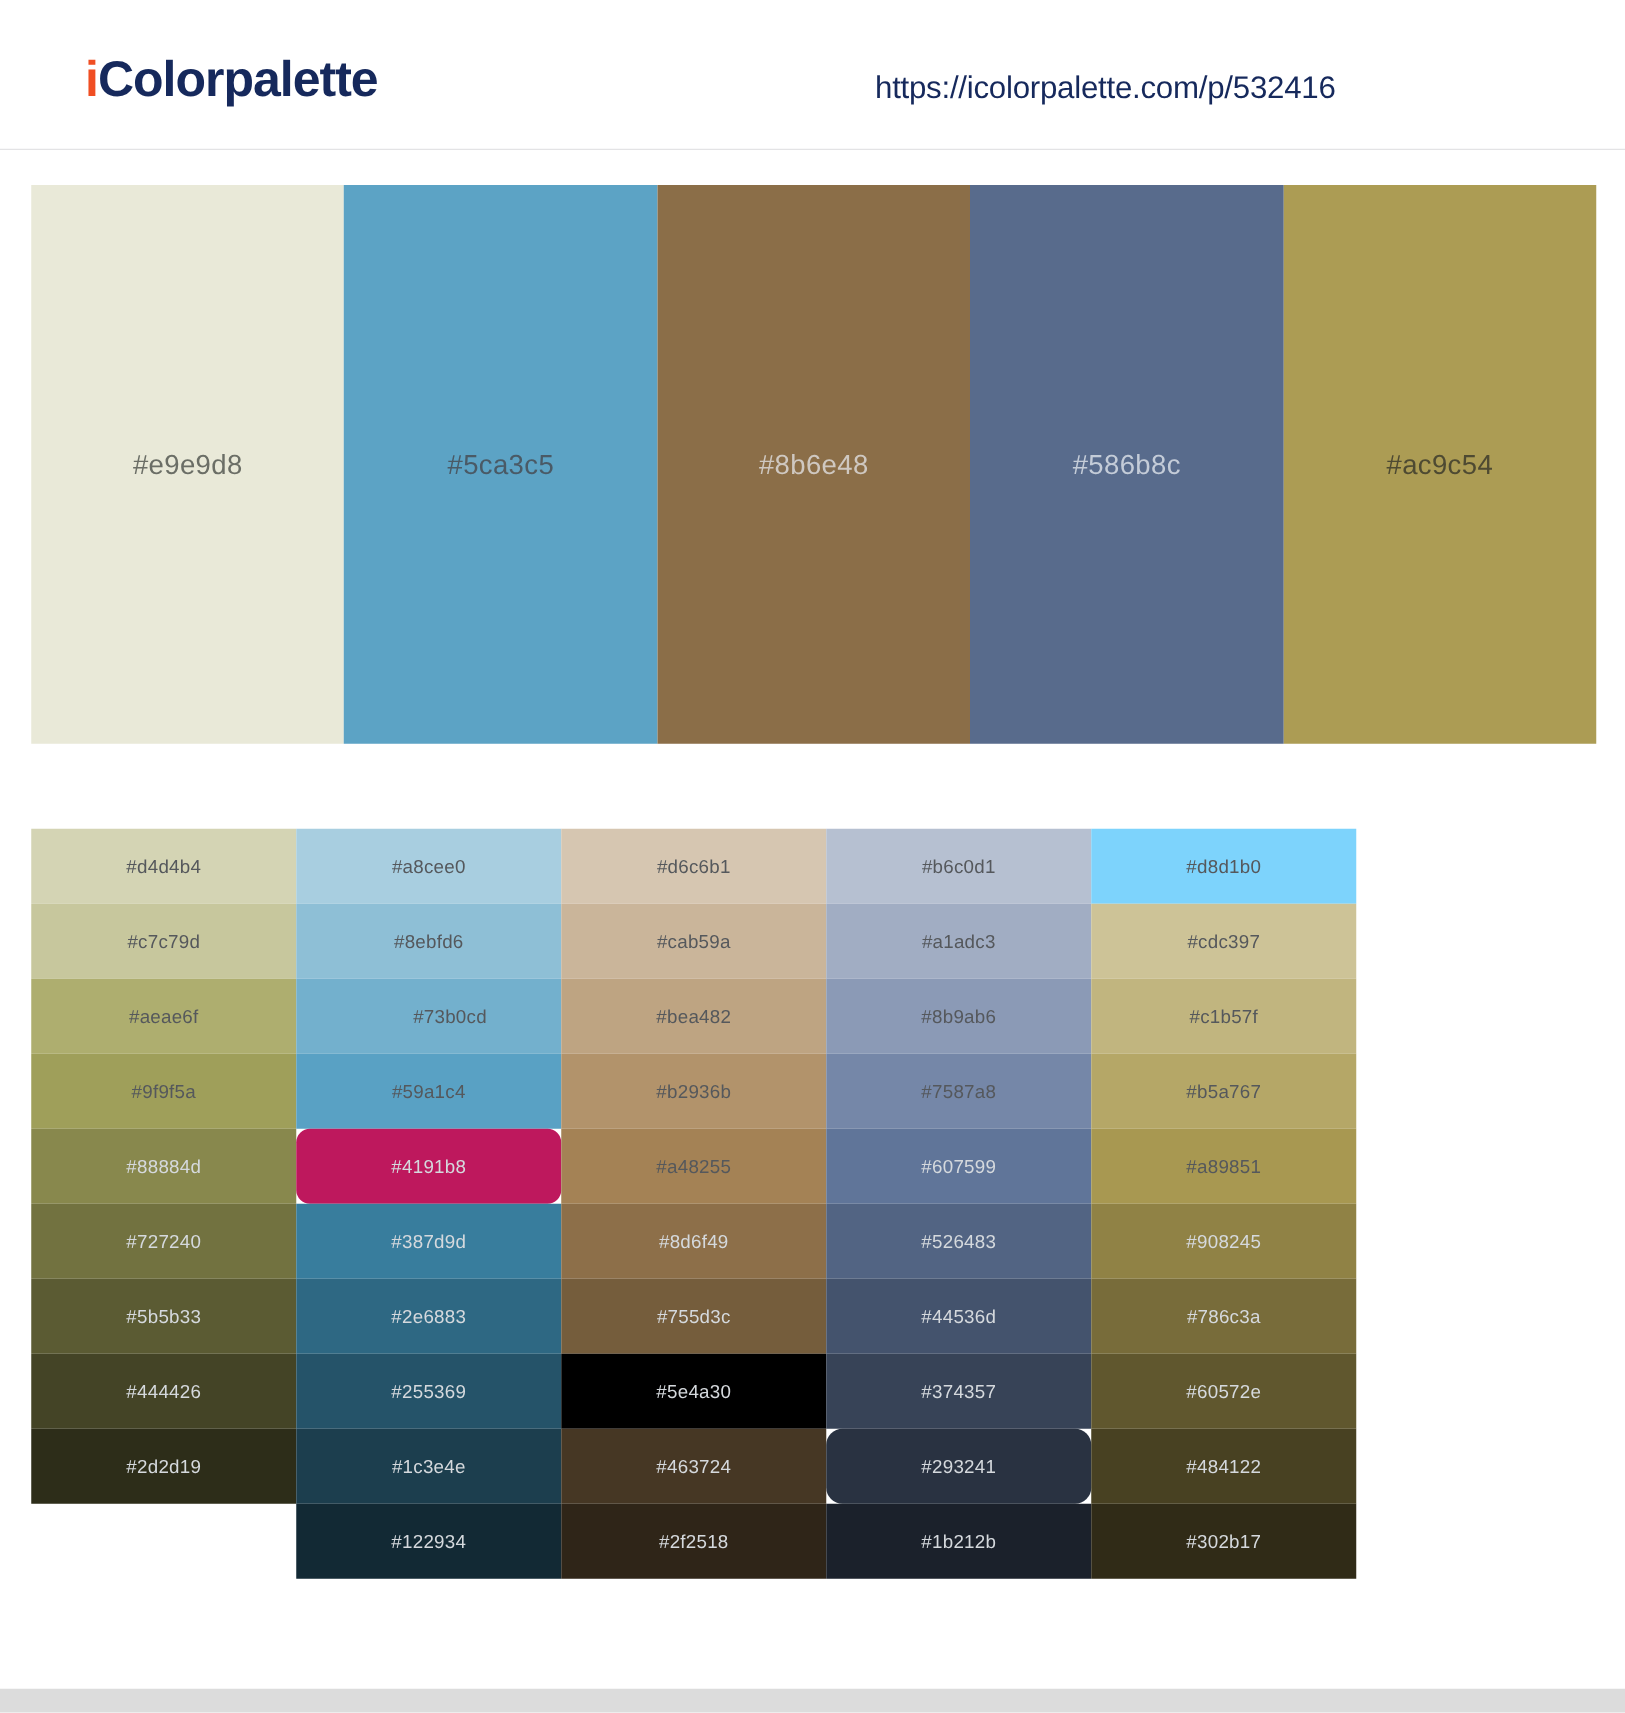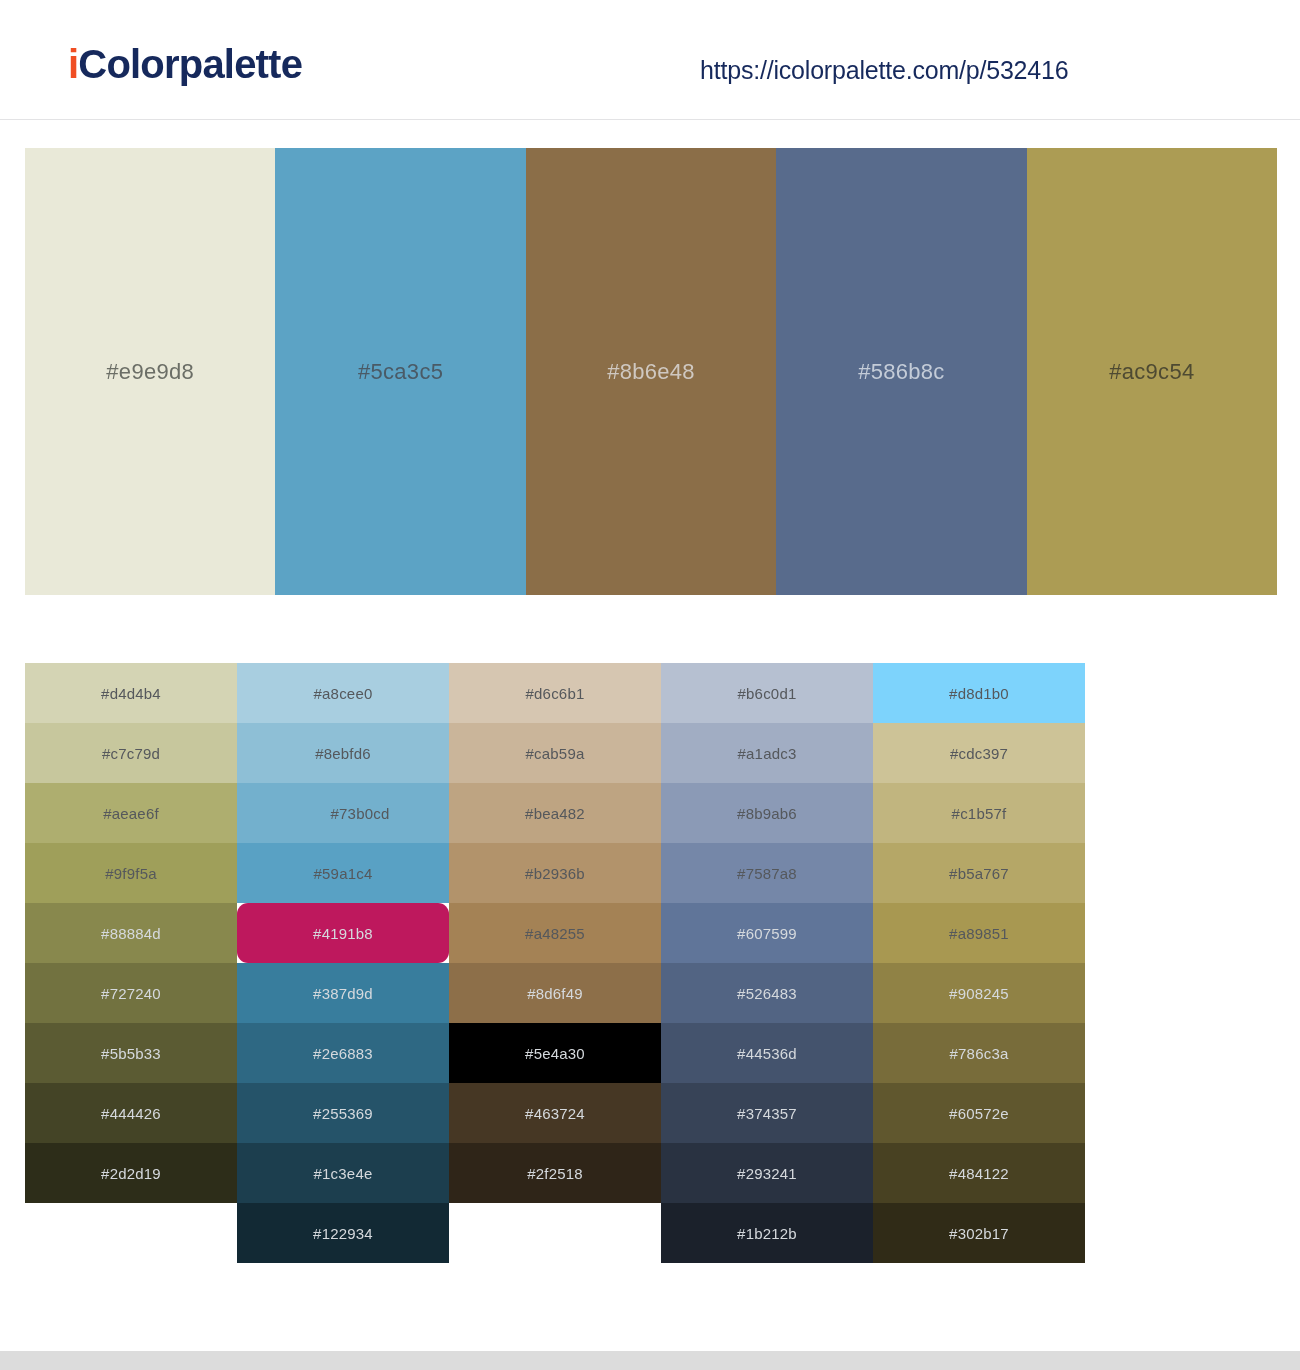--- a/index.html
+++ b/index.html
@@ -208,20 +208,23 @@
       </div>
       <div class="shade-cell" style="background: rgb(178, 147, 107);">
         <span class="hexlabel" style="color: rgb(85, 88, 92);">#b2936b</span>
       </div>
       <div class="shade-cell" style="background: rgb(164, 130, 85);">
         <span class="hexlabel" style="color: rgb(85, 88, 92);">#a48255</span>
       </div>
       <div class="shade-cell" style="background: rgb(141, 111, 73);">
         <span class="hexlabel" style="color: rgb(213, 217, 221);">#8d6f49</span>
       </div>
+      <div class="shade-cell" style="background: rgb(117, 93, 60);">
+        <span class="hexlabel" style="color: rgb(213, 217, 221);">#755d3c</span>
+      </div>
       <div class="shade-cell" style="background: #000000;">
         <span class="hexlabel" style="color: rgb(213, 217, 221);">#5e4a30</span>
       </div>
       <div class="shade-cell" style="background: rgb(70, 55, 36);">
         <span class="hexlabel" style="color: rgb(213, 217, 221);">#463724</span>
       </div>
       <div class="shade-cell" style="background: rgb(47, 37, 24);">
         <span class="hexlabel" style="color: rgb(213, 217, 221);">#2f2518</span>
       </div>
     </div>
@@ -243,21 +246,21 @@
       </div>
       <div class="shade-cell" style="background: rgb(82, 100, 131);">
         <span class="hexlabel" style="color: rgb(213, 217, 221);">#526483</span>
       </div>
       <div class="shade-cell" style="background: rgb(68, 83, 109);">
         <span class="hexlabel" style="color: rgb(213, 217, 221);">#44536d</span>
       </div>
       <div class="shade-cell" style="background: rgb(55, 67, 87);">
         <span class="hexlabel" style="color: rgb(213, 217, 221);">#374357</span>
       </div>
-      <div class="shade-cell" style="background: rgb(41, 50, 65);">
+      <div class="shade-cell" style="background: rgb(41, 50, 65); border-radius: 13px;">
         <span class="hexlabel" style="color: rgb(213, 217, 221);">#293241</span>
       </div>
       <div class="shade-cell" style="background: rgb(27, 33, 43);">
         <span class="hexlabel" style="color: rgb(213, 217, 221);">#1b212b</span>
       </div>
     </div>
     <div class="shade-col">
       <div class="shade-cell" style="background: #7dd3fc;">
         <span class="hexlabel" style="color: rgb(85, 88, 92);">#d8d1b0</span>
       </div>

